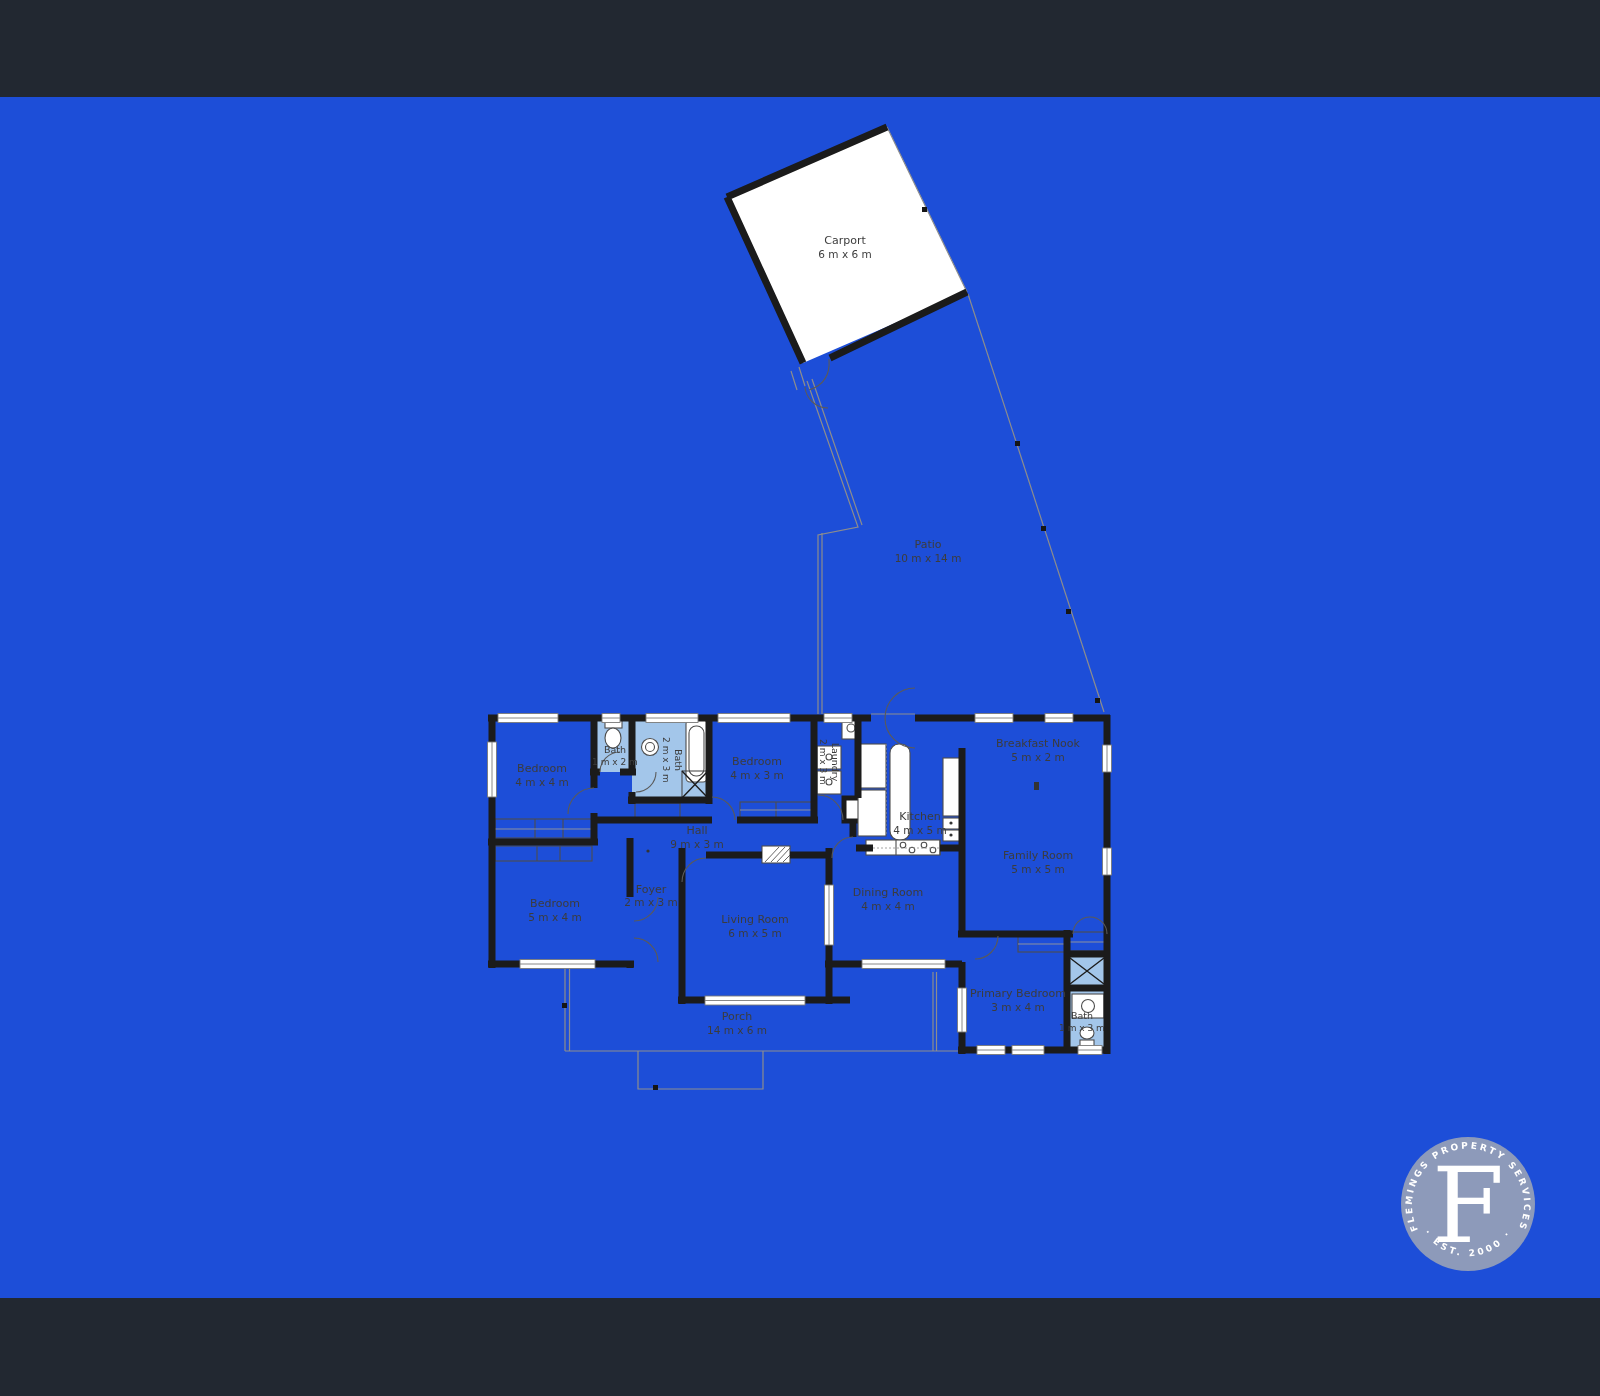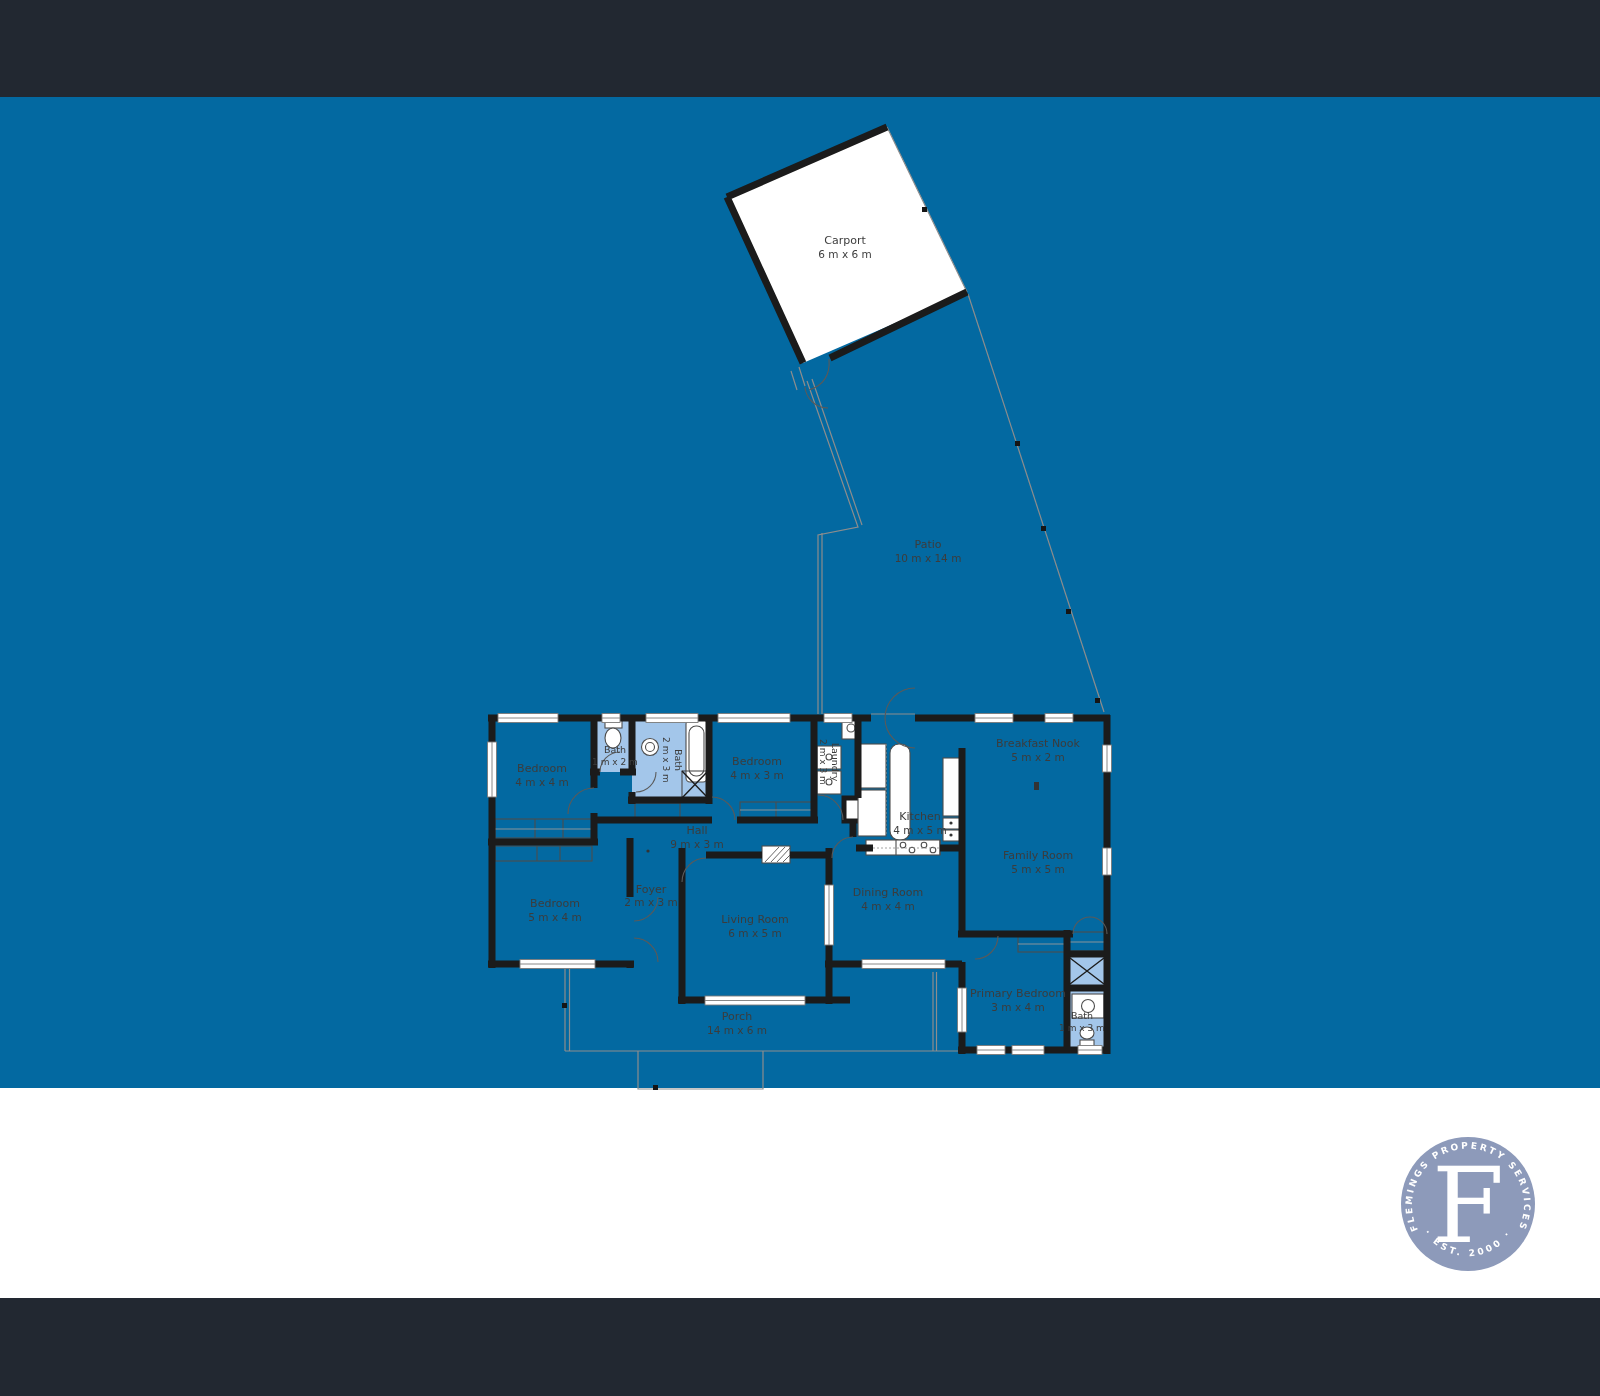--- a/index.html
+++ b/index.html
@@ -1,17 +1,17 @@
 <!DOCTYPE html>
 <html><head>
 <meta charset="utf-8">
 <style>
   html,body{margin:0;padding:0;background:#ffffff;}
   body{width:1600px;height:1396px;overflow:hidden;font-family:"DejaVu Sans","Liberation Sans",sans-serif;}
-  .stage{position:relative;width:1600px;height:1088px;background:#0369a1;}
+  .stage{position:relative;width:1600px;height:1396px;background:#1d4ed8;}
   .band{position:absolute;left:0;width:1600px;background:#222831;}
   .band.top{top:0;height:97px;}
   .band.bottom{top:1298px;height:98px;}
   svg{position:absolute;left:0;top:0;}
   
   .wall{stroke:#1b1b1b;stroke-width:7;fill:none;stroke-linecap:butt;}
   .thin{stroke:#8d8d8d;stroke-width:1.2;fill:none;}
   .door{stroke:#5a5a5a;stroke-width:1.1;fill:none;}
   .fx{stroke:#4d4d4d;stroke-width:1.1;fill:#ffffff;}
   .fxn{stroke:#4d4d4d;stroke-width:1.1;fill:none;}

